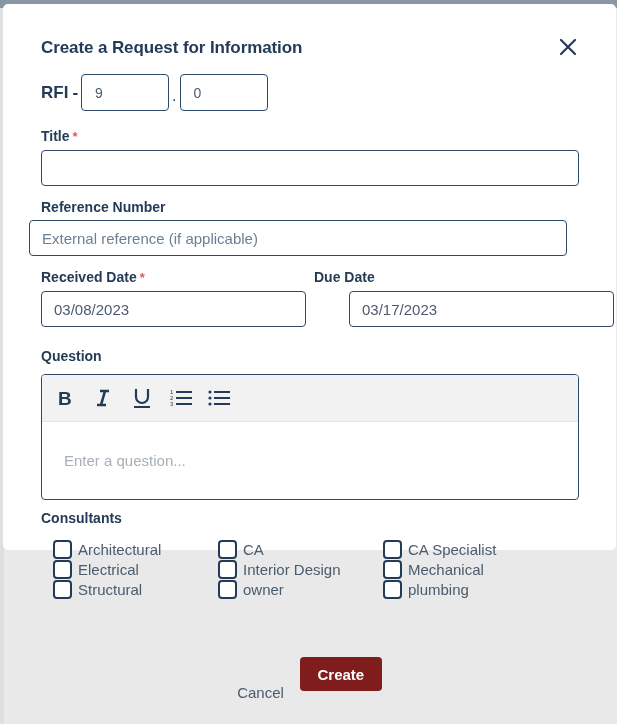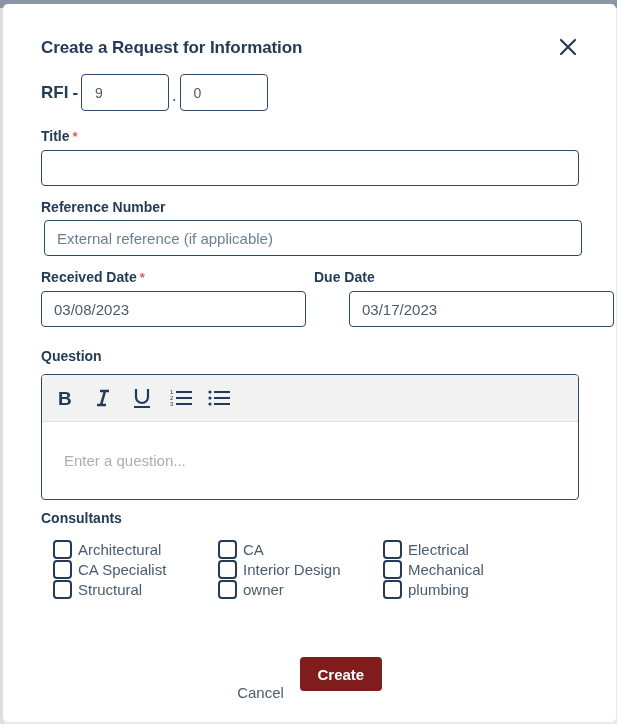--- a/index.html
+++ b/index.html
@@ -11,21 +11,21 @@
     }
     .backdrop-top {
       position: absolute; left: 0; top: 0; width: 617px; height: 8px;
       background: #8a96a3;
     }
     .backdrop-left {
       position: absolute; left: 0; top: 8px; width: 4px; height: 716px;
       background: #dedfe1;
     }
     .modal {
-      position: absolute; left: 3px; top: 4px; width: 613px; height: 718px;
+      position: absolute; left: 3px; top: 4px; width: 613px; height: 546px;
       background: #ffffff; border-radius: 5px;
     }
     .modal-title {
       position: absolute; left: 38px; top: 34px;
       font-size: 17px; font-weight: bold; color: #243b57;
       letter-spacing: -0.1px;
     }
     .close-btn {
       position: absolute; left: 554px; top: 32px; width: 22px; height: 22px;
       cursor: pointer;
@@ -123,21 +123,21 @@
     <span class="rfi-dot">.</span>
     <input class="rfi-input" type="text" value="0" style="">
   </div>
 
   <div class="field-label" style="top:124px;">
     <span>Title</span><span class="req">*</span>
   </div>
   <input class="text-input" type="text" style="left: 38px; top: 146px; width: 538px;" value="">
 
   <div class="field-label" style="top:195px;">Reference Number</div>
-  <input class="text-input" type="text" style="left: 41px; top: 216px; width: 538px;" placeholder="External reference (if applicable)">
+  <input class="text-input" type="text" style="left: 26px; top: 216px; width: 538px;" placeholder="External reference (if applicable)">
 
   <div class="field-label" style="top:265px;">
     <span>Received Date</span><span class="req">*</span>
   </div>
   <input class="text-input" type="text" style="left: 38px; top: 287px; width: 265px;" value="03/08/2023">
 
   <div class="field-label" style="top:265px; left:311px;">Due Date</div>
   <input class="text-input" type="text" style="left: 311px; top: 287px; width: 265px; margin-left: 35px;" value="03/17/2023">
 
   <div class="field-label" style="top:344px;">Question</div>
@@ -184,25 +184,25 @@
     <label class="cb-item">
       <span class="cb-box"></span>
       <span class="cb-label">Architectural</span>
     </label>
     <label class="cb-item">
       <span class="cb-box"></span>
       <span class="cb-label">CA</span>
     </label>
     <label class="cb-item">
       <span class="cb-box"></span>
+      <span class="cb-label">CA Specialist</span>
+    </label>
+    <label class="cb-item">
+      <span class="cb-box"></span>
       <span class="cb-label">Electrical</span>
-    </label>
-    <label class="cb-item">
-      <span class="cb-box"></span>
-      <span class="cb-label">CA Specialist</span>
     </label>
     <label class="cb-item">
       <span class="cb-box"></span>
       <span class="cb-label">Interior Design</span>
     </label>
     <label class="cb-item">
       <span class="cb-box"></span>
       <span class="cb-label">Mechanical</span>
     </label>
     <label class="cb-item">

